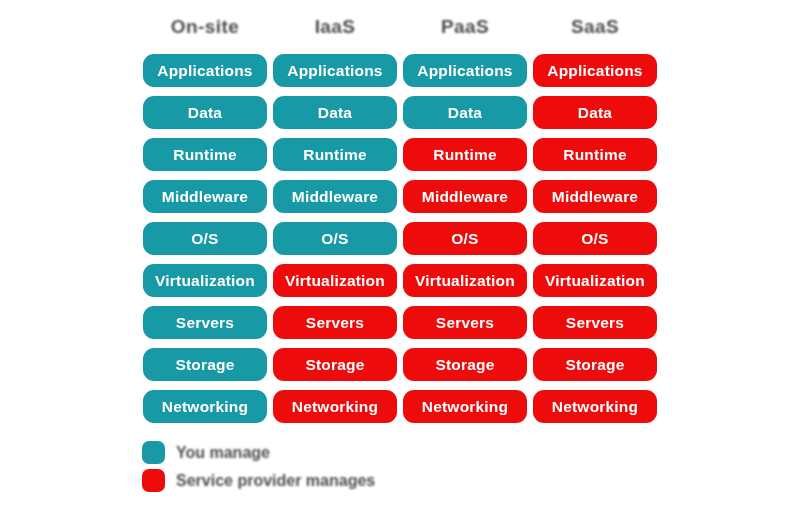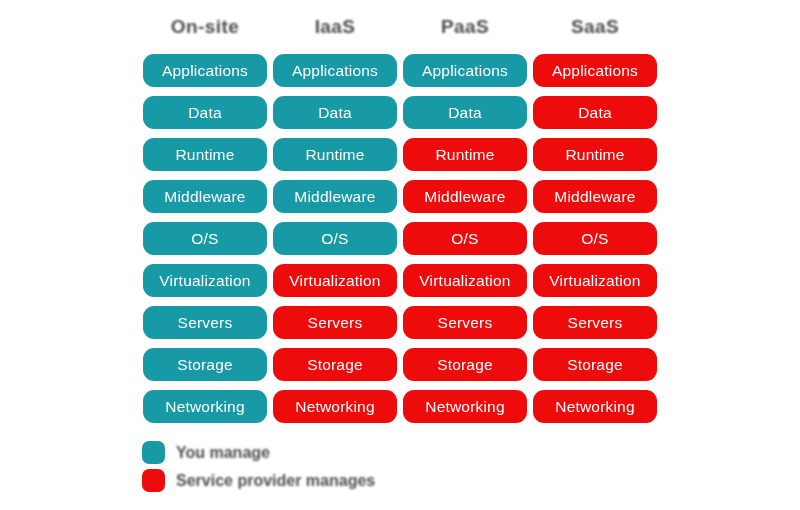--- a/index.html
+++ b/index.html
@@ -9,21 +9,21 @@
   .headers{position:absolute;left:143px;top:16px;width:514px;
     display:grid;grid-template-columns:repeat(4,124px);column-gap:6px;}
   .col-header{text-align:center;font-size:19px;font-weight:700;letter-spacing:.4px;
     color:var(--header_text,#4d4d4d);filter:blur(1px);}
 
   .grid{position:absolute;left:143px;top:54px;
     display:grid;grid-auto-flow:column;
     grid-template-rows:repeat(9,33px);grid-template-columns:repeat(4,124px);
     column-gap:6px;row-gap:9px;}
   .pill{border-radius:11px;display:flex;align-items:center;justify-content:center;
-    color:var(--pill_text,#fff);font-size:15.5px;font-weight:400;letter-spacing:.2px;}
+    color:var(--pill_text,#fff);font-size:15.5px;font-weight:700;letter-spacing:.2px;}
 
   [data-owner="you"]{background-color:var(--you,#1799A6);}
   [data-owner="provider"]{background-color:var(--provider,#EE0B0B);}
 
   .legend{position:absolute;left:142px;top:441px;display:flex;flex-direction:column;gap:5px;}
   .legend-row{display:flex;align-items:center;gap:11px;}
   .swatch{width:23px;height:23px;border-radius:7px;flex:0 0 auto;}
   .legend-label{font-size:16px;font-weight:700;color:var(--legend_text,#4d4d4d);filter:blur(1px);}
 </style>
 </head>

